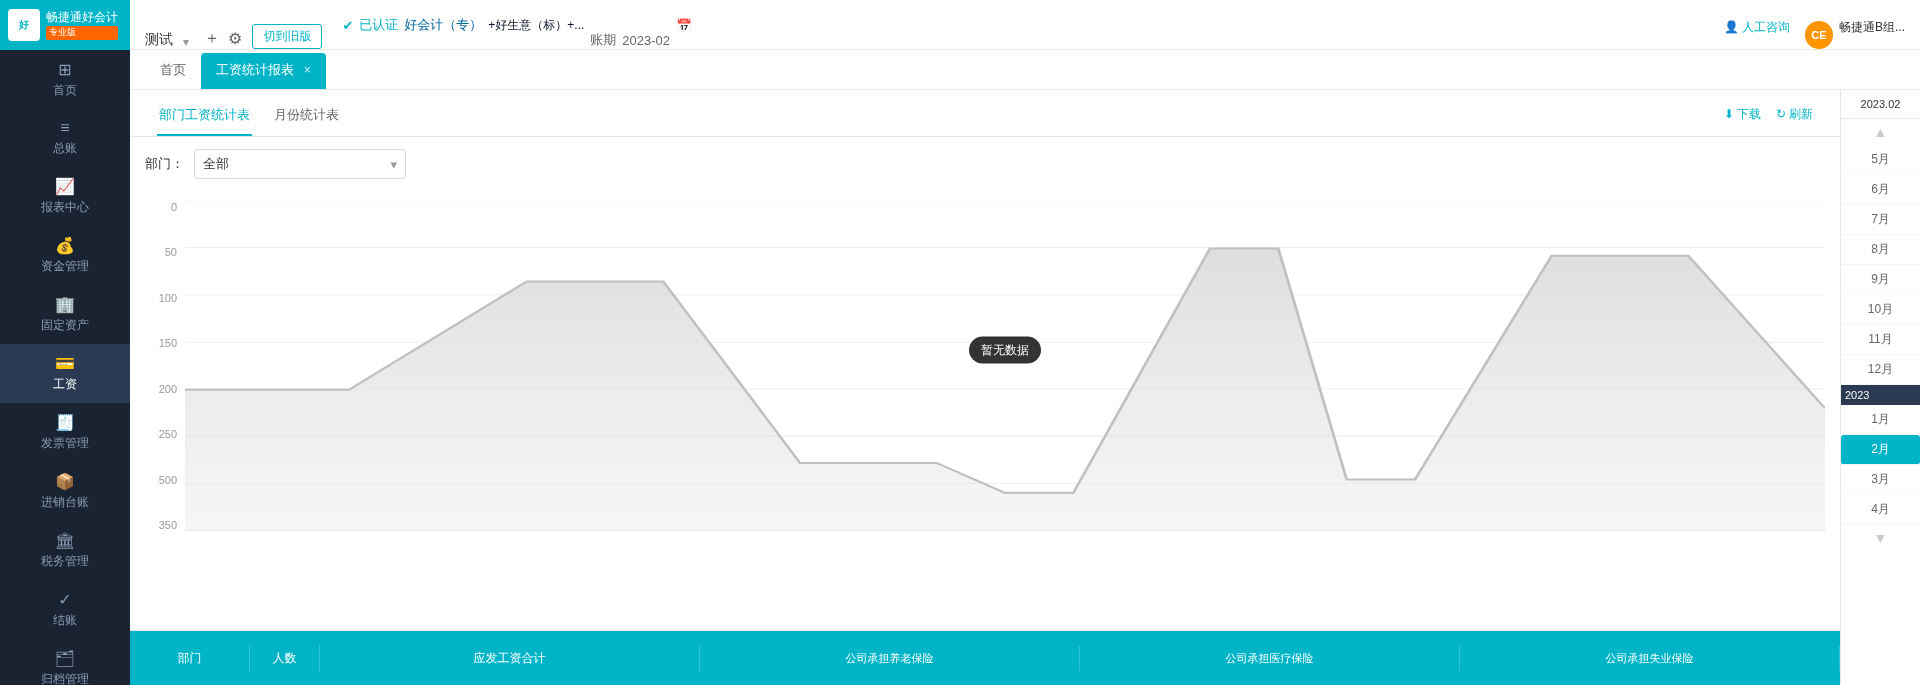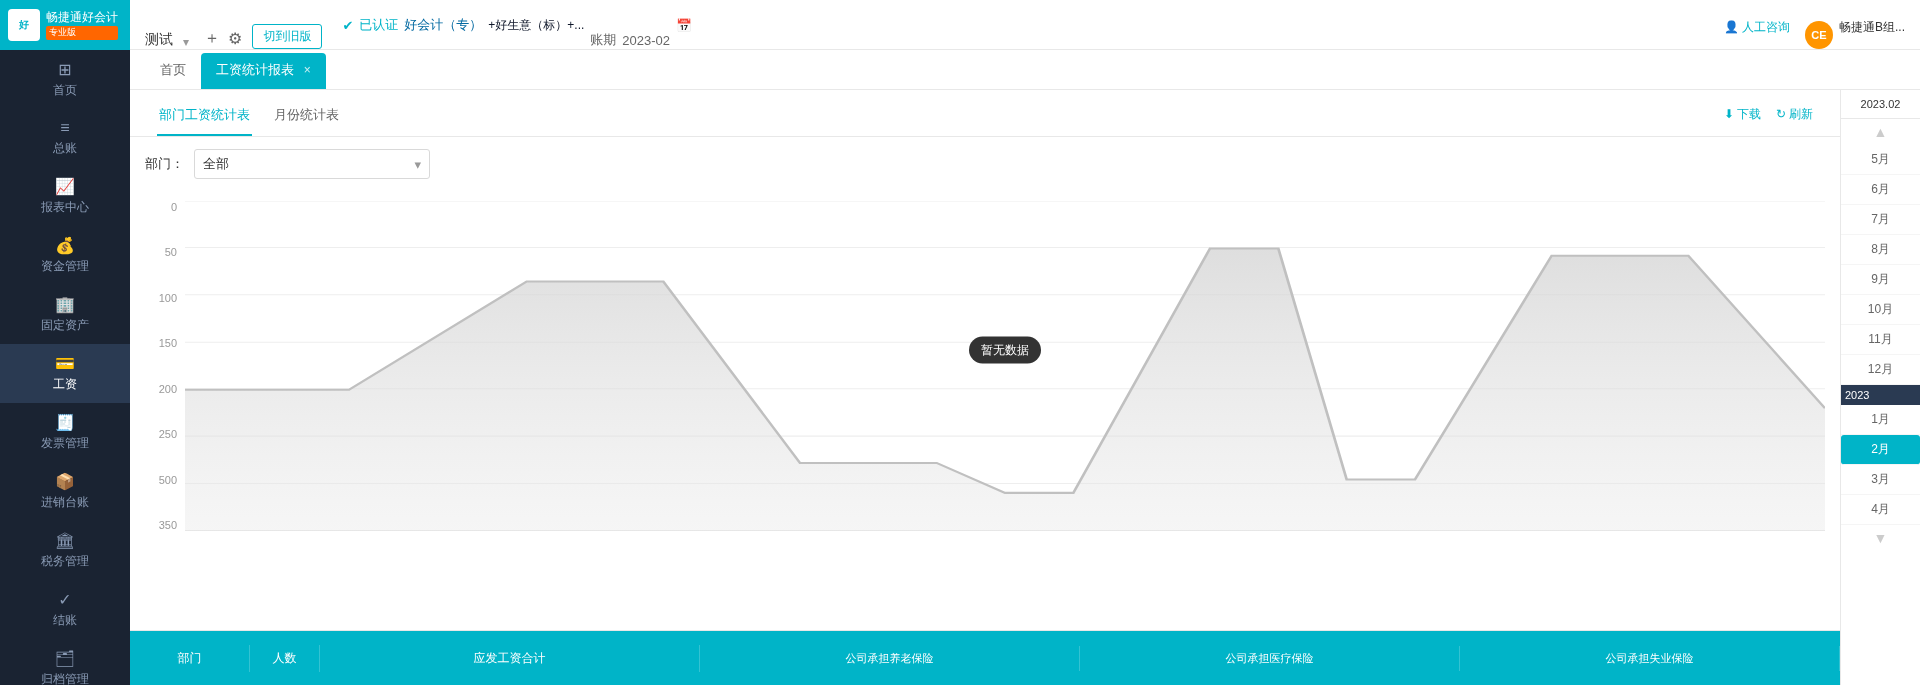--- a/index.html
+++ b/index.html
@@ -162,21 +162,21 @@
     
     .filter-bar {
       display: flex;
       align-items: center;
       padding: 12px 15px;
       gap: 10px;
       flex-shrink: 0;
     }
     .filter-label { color: #333; font-size: 13px; }
     .filter-select {
-      width: 236px;
+      width: 212px;
       height: 30px;
       border: 1px solid #d9d9d9;
       border-radius: 3px;
       padding: 0 8px;
       font-size: 13px;
       color: #333;
       background: white;
       cursor: pointer;
       display: flex;
       align-items: center;

